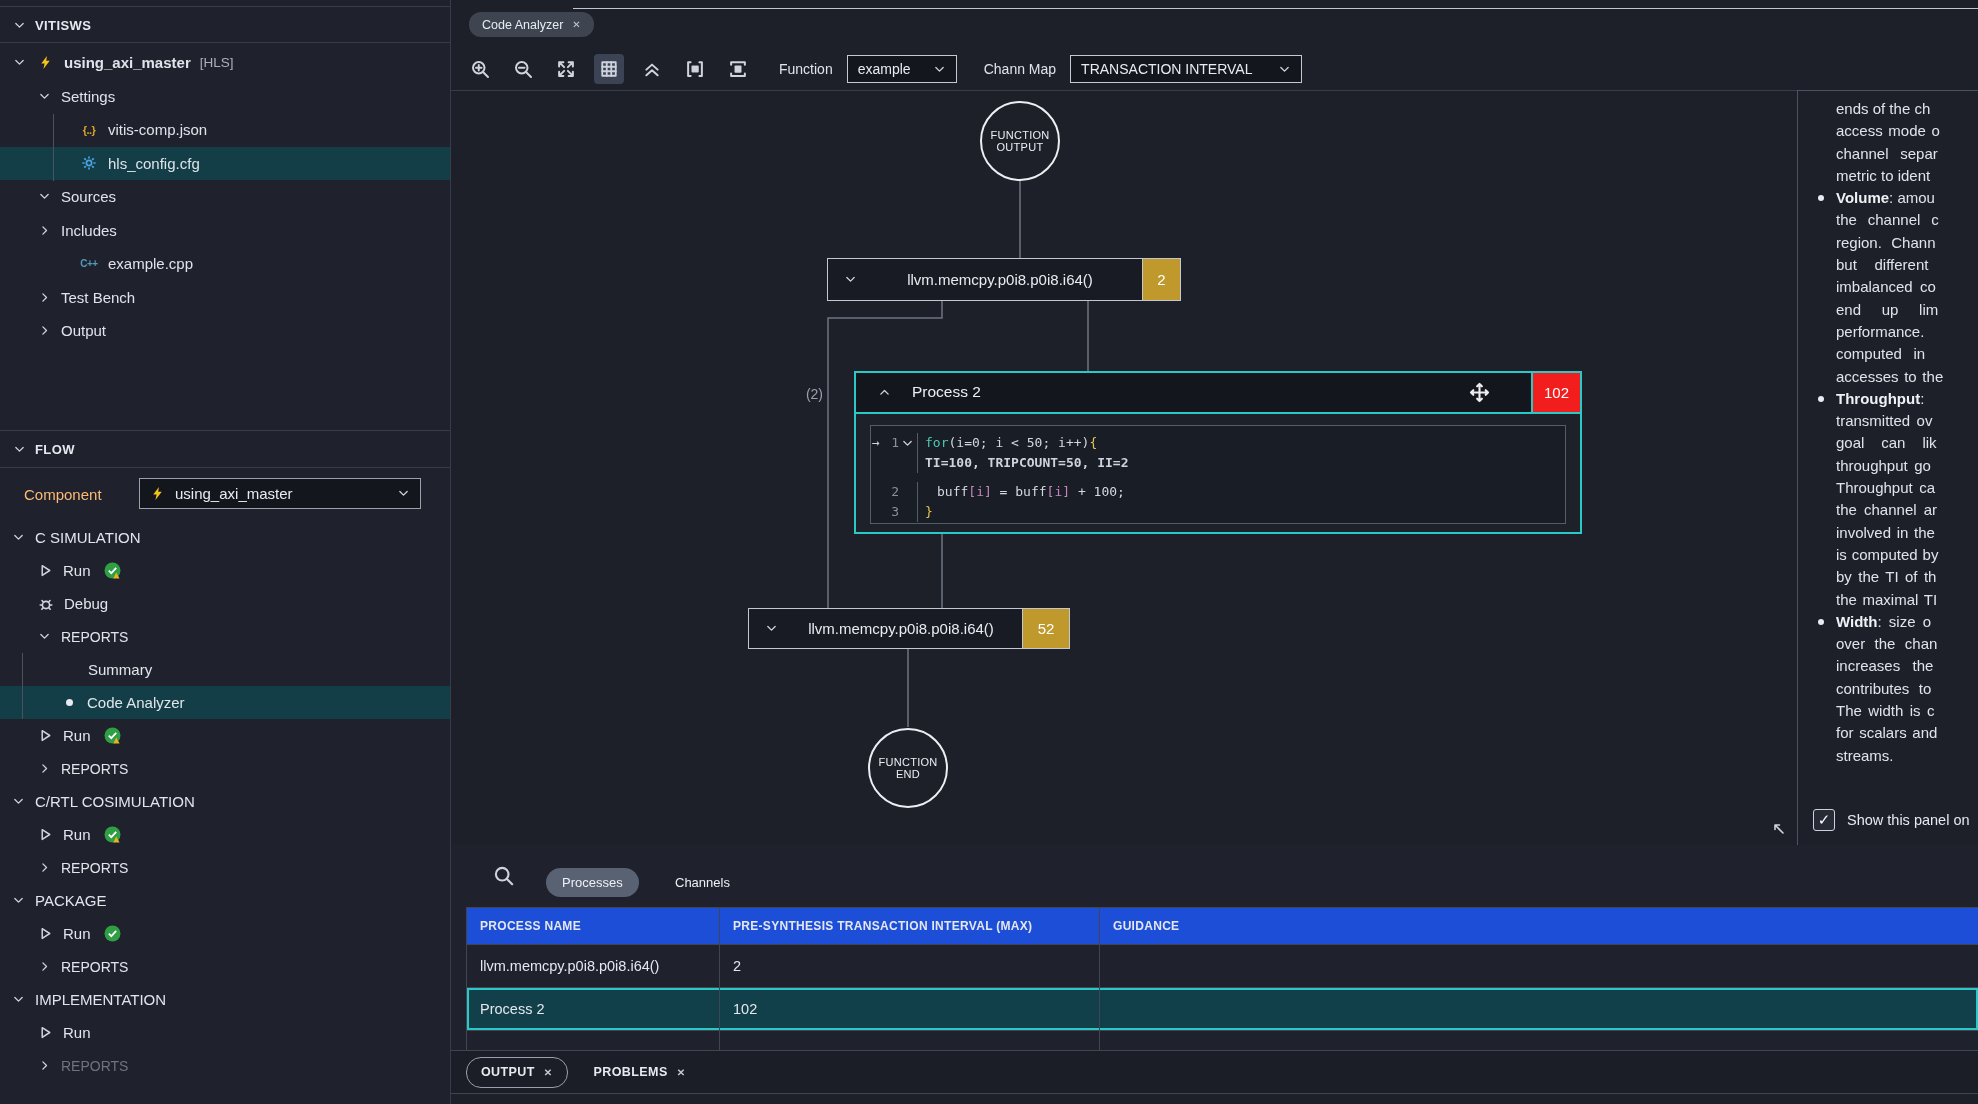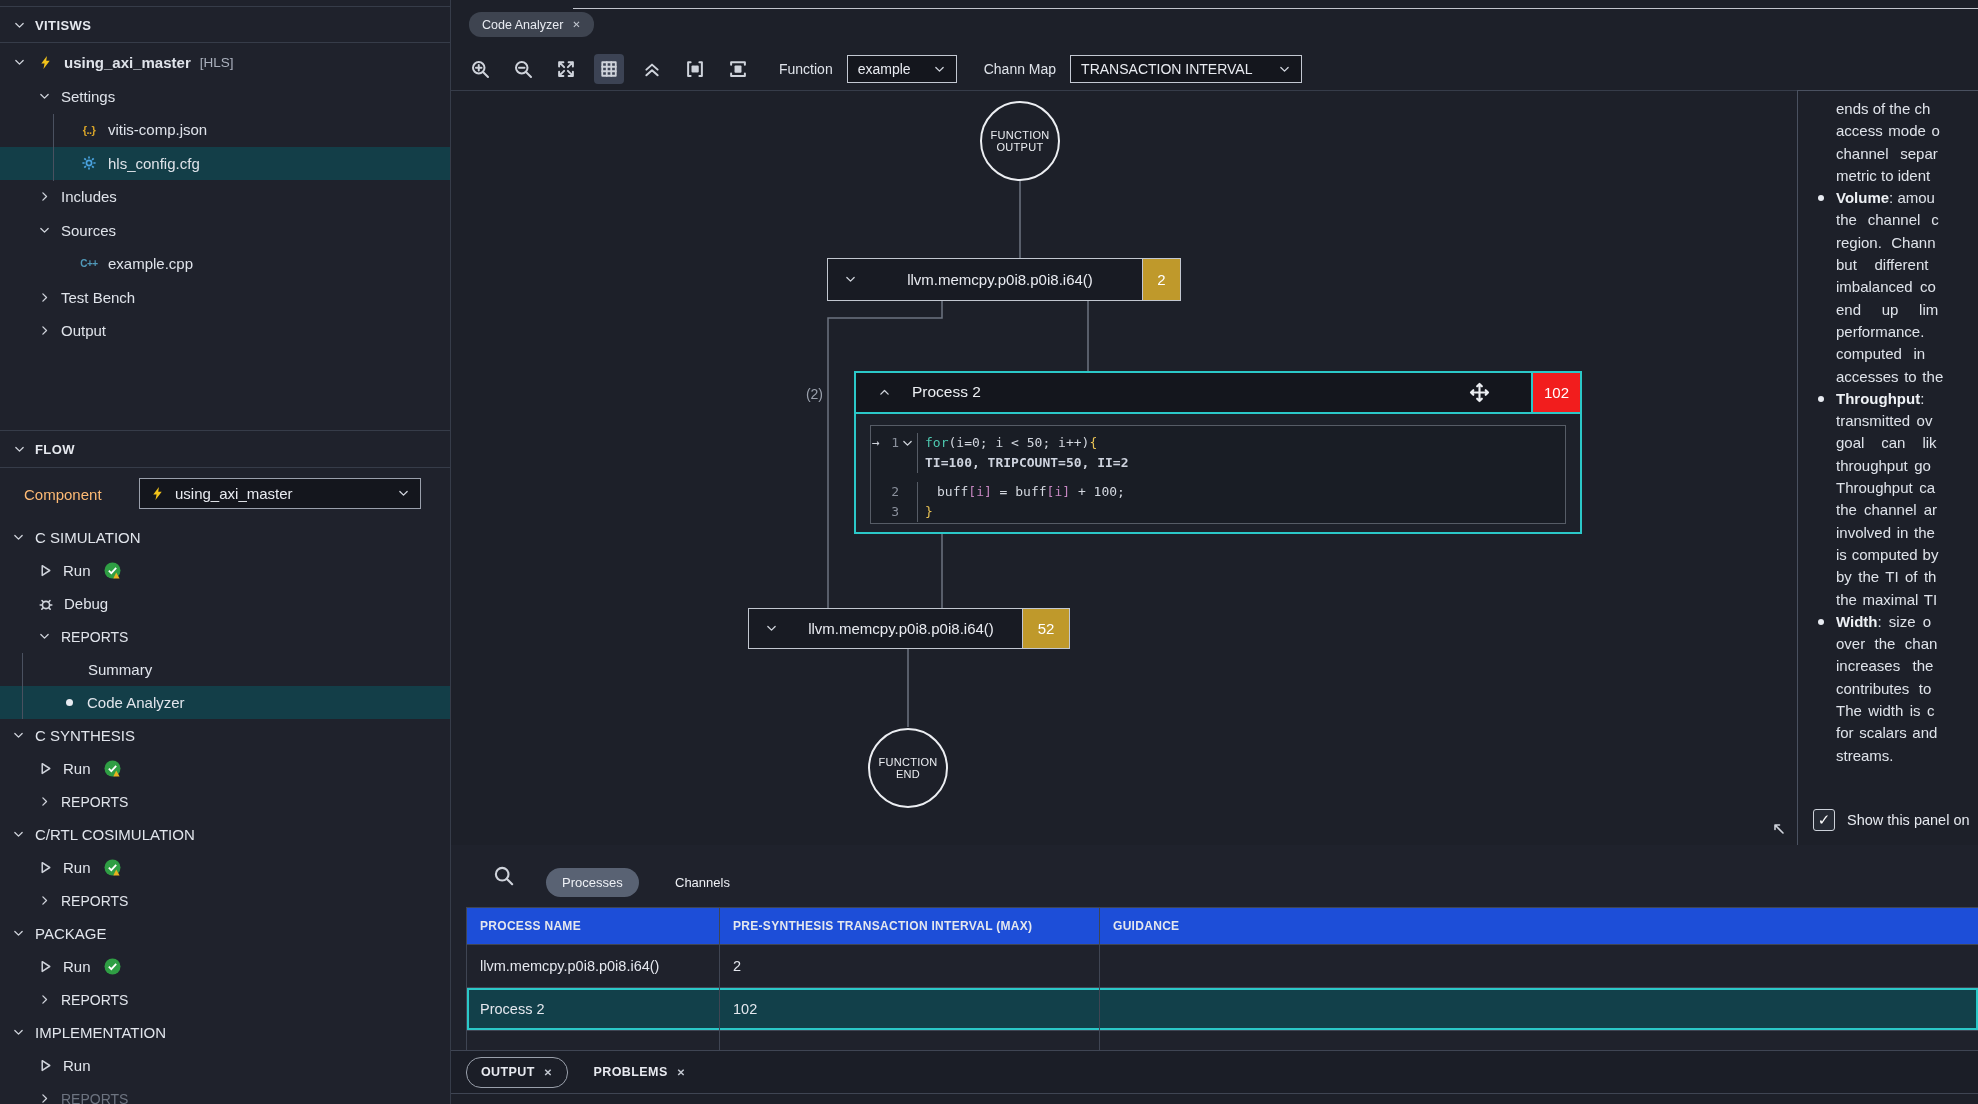--- a/index.html
+++ b/index.html
@@ -177,32 +177,32 @@
             <svg width="16" height="16" viewBox="0 0 16 16" fill="none" stroke="#4aa3e0" stroke-width="1.7">
               <circle cx="8" cy="8" r="2.6"></circle>
               <path d="M8 1.4v2.2 M8 12.4v2.2 M1.4 8h2.2 M12.4 8h2.2 M3.3 3.3l1.6 1.6 M11.1 11.1l1.6 1.6 M12.7 3.3 11.1 4.9 M4.9 11.1 3.3 12.7"></path>
             </svg>
           </span>
           <span class="lbl" style="margin-left: 10px;">hls_config.cfg</span>
         </div>
         <div class="trow">
           <span class="ic" style="margin-left: 38px;">
             <svg width="13" height="13" viewBox="0 0 16 16" fill="none" stroke="currentColor" stroke-width="1.6" stroke-linecap="round" stroke-linejoin="round">
+              <path d="M3.5 5.5 L8 10 L12.5 5.5"></path>
+            </svg>
+          </span>
+          <span class="lbl" style="margin-left: 10px;">Sources</span>
+        </div>
+        <div class="trow">
+          <span class="ic" style="margin-left: 38px;">
+            <svg width="13" height="13" viewBox="0 0 16 16" fill="none" stroke="currentColor" stroke-width="1.6" stroke-linecap="round" stroke-linejoin="round">
               <path d="M6 3.5 L10.5 8 L6 12.5"></path>
             </svg>
           </span>
           <span class="lbl" style="margin-left: 10px;">Includes</span>
-        </div>
-        <div class="trow">
-          <span class="ic" style="margin-left: 38px;">
-            <svg width="13" height="13" viewBox="0 0 16 16" fill="none" stroke="currentColor" stroke-width="1.6" stroke-linecap="round" stroke-linejoin="round">
-              <path d="M3.5 5.5 L8 10 L12.5 5.5"></path>
-            </svg>
-          </span>
-          <span class="lbl" style="margin-left: 10px;">Sources</span>
         </div>
         <div class="trow">
           <span class="ic" style="margin-left: 80px; width: 18px;">
             <span class="cpp-ic">C++</span>
           </span>
           <span class="lbl" style="margin-left: 10px;">example.cpp</span>
         </div>
         <div class="trow">
           <span class="ic" style="margin-left: 38px;">
             <svg width="13" height="13" viewBox="0 0 16 16" fill="none" stroke="currentColor" stroke-width="1.6" stroke-linecap="round" stroke-linejoin="round">
@@ -292,28 +292,20 @@
             <span style="margin-left: 10px; font-size: 14px;">REPORTS</span>
           </div>
           <div class="frow">
             <span style="margin-left: 88px;">Summary</span>
           </div>
           <div class="frow selected">
             <span class="ic" style="margin-left: 66px;">
               <span class="dot"></span>
             </span>
             <span style="margin-left: 14px;">Code Analyzer</span>
-          </div>
-          <div class="frow">
-            <span class="ic" style="margin-left: 12px;">
-              <svg width="13" height="13" viewBox="0 0 16 16" fill="none" stroke="currentColor" stroke-width="1.6" stroke-linecap="round" stroke-linejoin="round">
-                <path d="M3.5 5.5 L8 10 L12.5 5.5"></path>
-              </svg>
-            </span>
-            <span style="margin-left: 10px;">C SYNTHESIS</span>
           </div>
           <div class="frow">
             <span class="ic" style="margin-left: 38px;">
               <svg width="15" height="15" viewBox="0 0 16 16" fill="none" stroke="currentColor" stroke-width="1.6" stroke-linecap="round" stroke-linejoin="round">
                 <path d="M4.5 2.8 L12.5 8 L4.5 13.2 Z"></path>
               </svg>
             </span>
             <span style="margin-left: 10px;">Run</span>
             <span class="ic badge-ic">
               <svg width="17" height="17" viewBox="0 0 17 17">

